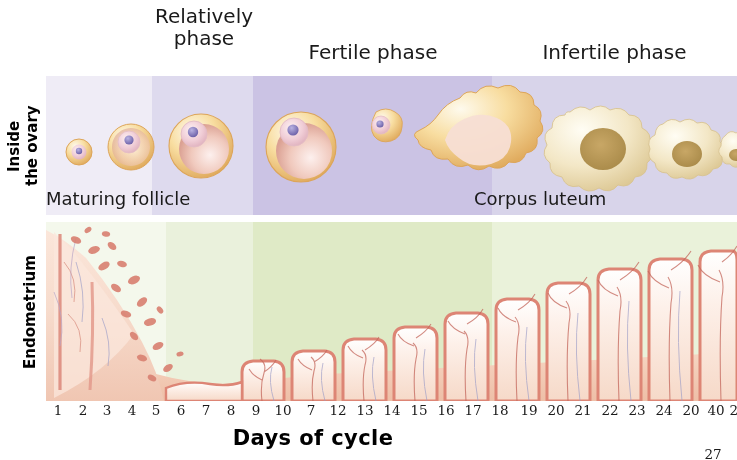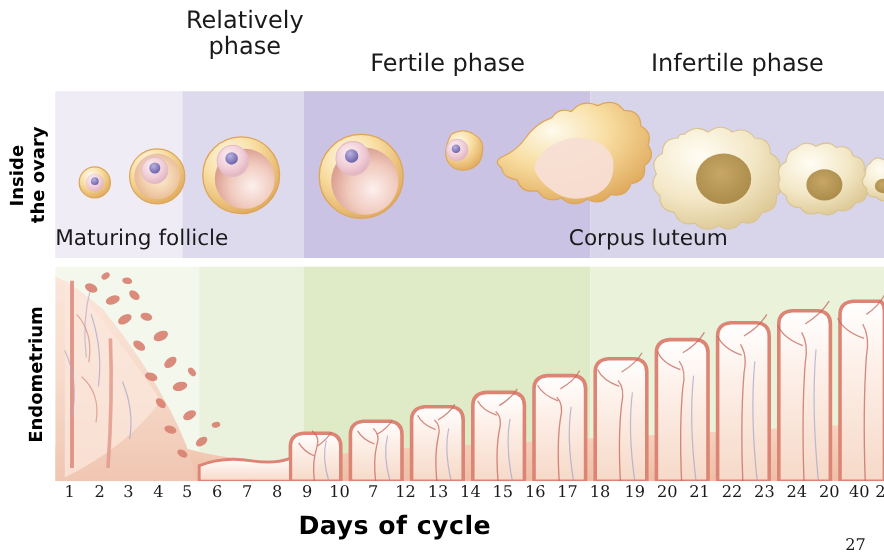--- a/index.html
+++ b/index.html
@@ -36,21 +36,21 @@
   }
 
   
   .axis{position:absolute;left:46px;top:402px;width:691px;height:20px;}
   .daynum{
     position:absolute;top:0;width:24px;margin-left:-12px;text-align:center;
     font-family:"DejaVu Serif","Liberation Serif",serif;
     font-size:13.5px;color:#1a1a1a;
   }
   .axis-title{
-    position:absolute;left:16px;top:426px;width:626px;text-align:center;
+    position:absolute;left:0;top:426px;width:626px;text-align:center;
     font-weight:bold;font-size:21px;letter-spacing:.4px;color:#000;
   }
   svg{display:block;}
 </style>
 </head>
 <body>
 
 <div class="stage">
 
 

